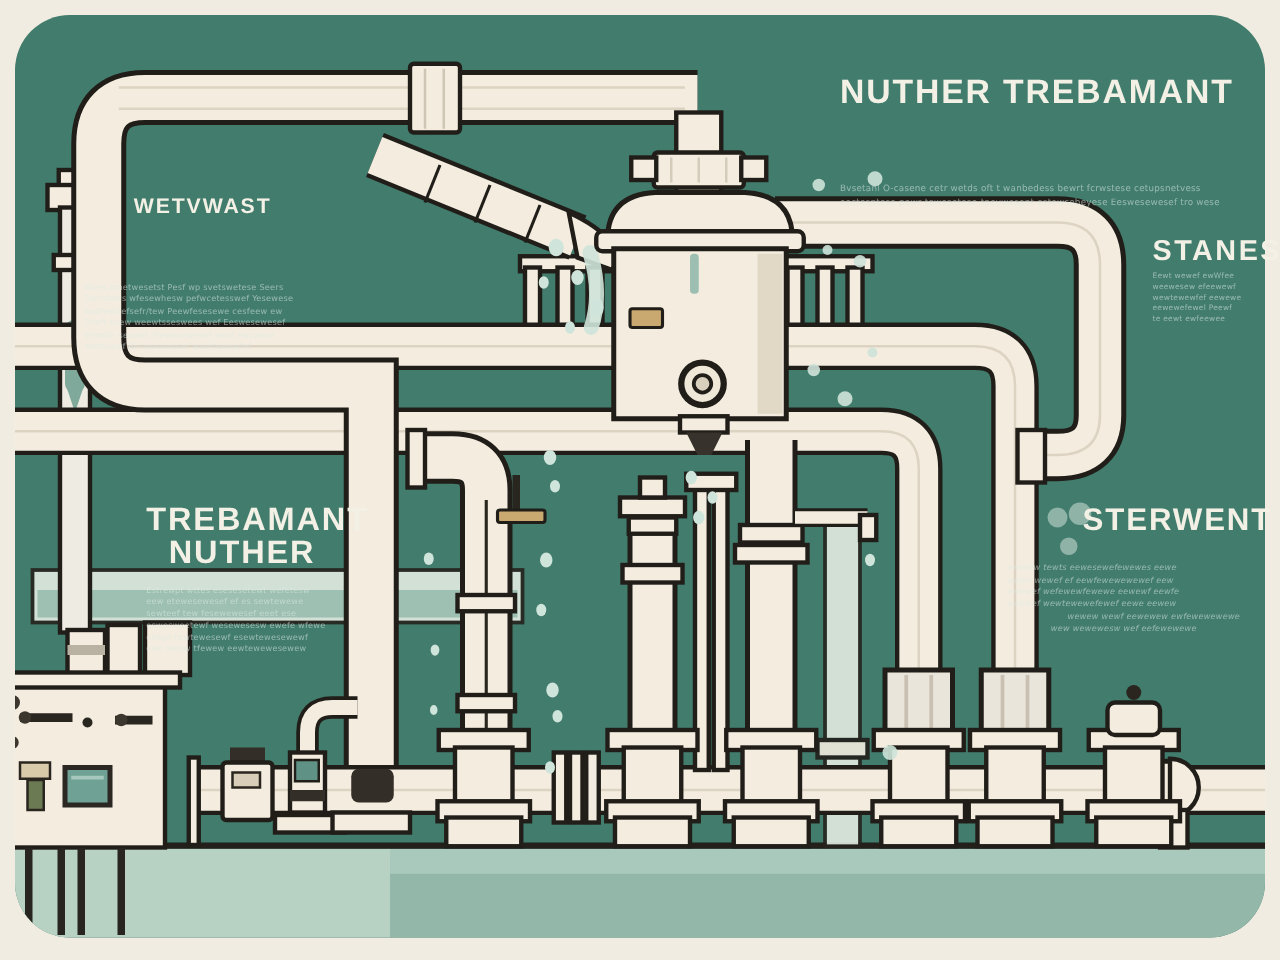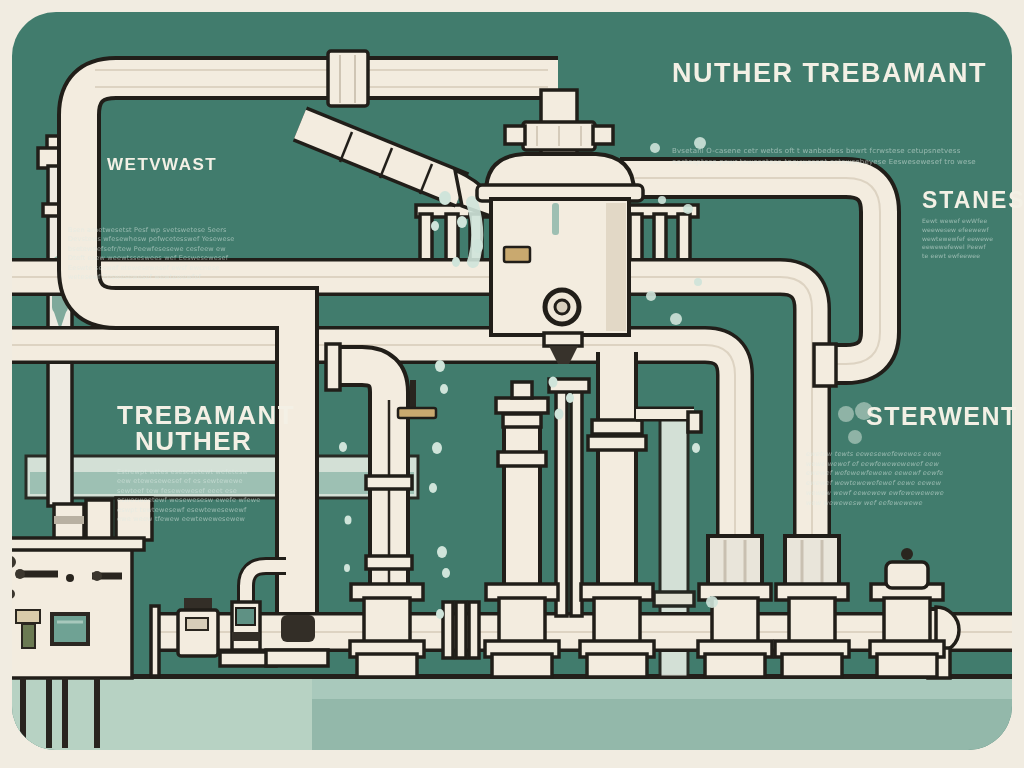--- a/index.html
+++ b/index.html
@@ -326,17 +326,17 @@
   <div class="gl narrow">eewewefewel Peewf</div>
   <div class="gl narrow">te eewt ewfeewee</div>
 </div>
 
 <div class="label h" style="left:866px;top:402px;font-size:25px;">STERWENT</div>
 <div class="para" style="left:806px;top:450px;font-style:italic;">
   <div class="gl" style="line-height:9.7px;">ewetew tewts eewesewefewewes eewe</div>
   <div class="gl" style="line-height:9.7px;">wewe wewef ef eewfewewewewef eew</div>
   <div class="gl" style="line-height:9.7px;">ewewef wefewewfewewe eewewf eewfe</div>
   <div class="gl" style="line-height:9.7px;">ewewef wewtewewefewef eewe eewew</div>
-  <div class="gl" style="line-height:9.7px;">wewew wewf eewewew ewfewewewewe</div>
-  <div class="gl" style="line-height:9.7px;">wew wewewesw wef eefewewewe</div>
+  <div class="gl" style="line-height:9.7px;margin-left:48px;">wewew wewf eewewew ewfewewewewe</div>
+  <div class="gl" style="line-height:9.7px;text-align:center;">wew wewewesw wef eefewewewe</div>
 </div>
 
 </div>
 
 </body></html>

